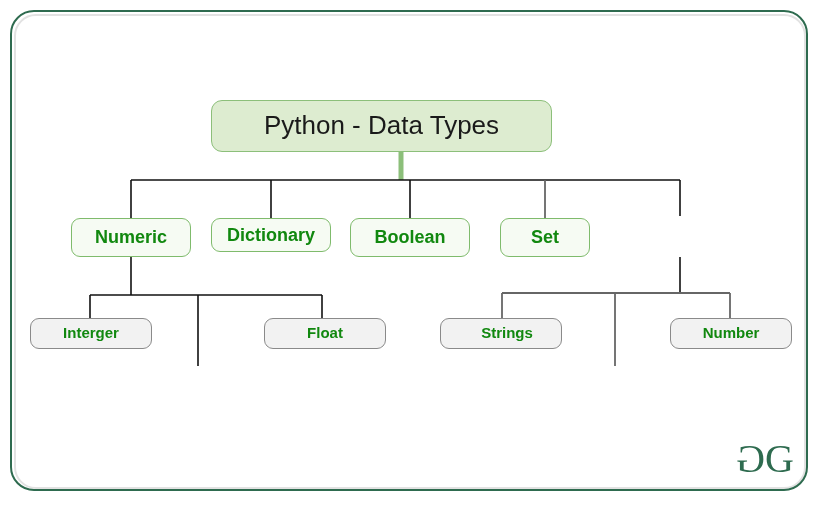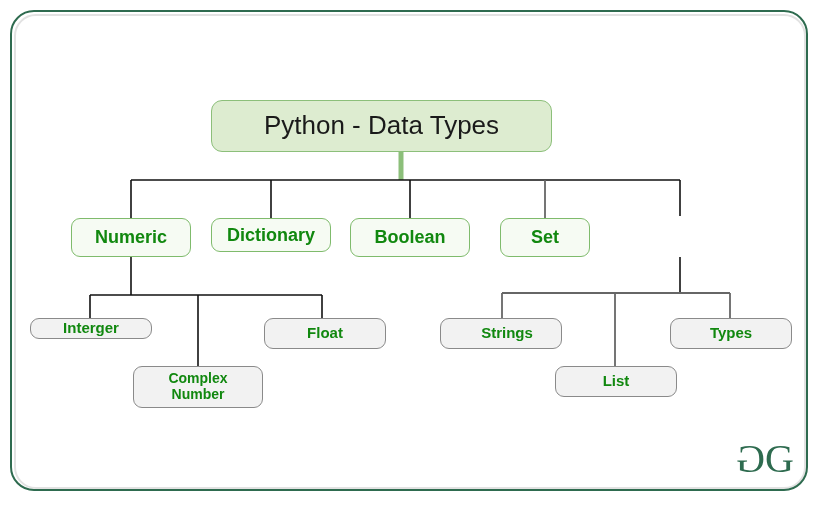--- a/index.html
+++ b/index.html
@@ -164,43 +164,36 @@
 
     <div class="node cat" style="left:350px; top:218px; width:120px; height:39px;">
       <span>Boolean</span>
     </div>
 
     <div class="node cat" style="left:500px; top:218px; width:90px; height:39px;">
       <span>Set</span>
     </div>
 
 
-    <div class="node leaf" style="left:30px; top:318px; width:122px; height:21px;">
+    <div class="node leaf" style="left:30px; top:318px; width:122px; height:31px;">
       <span>Interger</span>
     </div>
 
-    <div class="node leaf two-line" style="left:133px; top:366px; width:130px; height:42px; flex-direction:column;">
-      <span>Complex</span>
-      <span>Number</span>
-    </div>
 
     <div class="node leaf" style="left:264px; top:318px; width:122px; height:31px;">
       <span>Float</span>
     </div>
 
     <div class="node leaf" style="left:440px; top:318px; width:122px; height:31px;padding-left:12px;">
       <span>Strings</span>
     </div>
 
-    <div class="node leaf" style="left:555px; top:366px; width:122px; height:31px;">
-      <span>List</span>
-    </div>
 
     <div class="node leaf" style="left:670px; top:318px; width:122px; height:31px;">
-      <span>Types</span>
+      <span>Number</span>
     </div>
 
   </div>
 
   <div class="logo">
     <span class="mirror">G</span><span>G</span>
   </div>
 
 </div>
 

